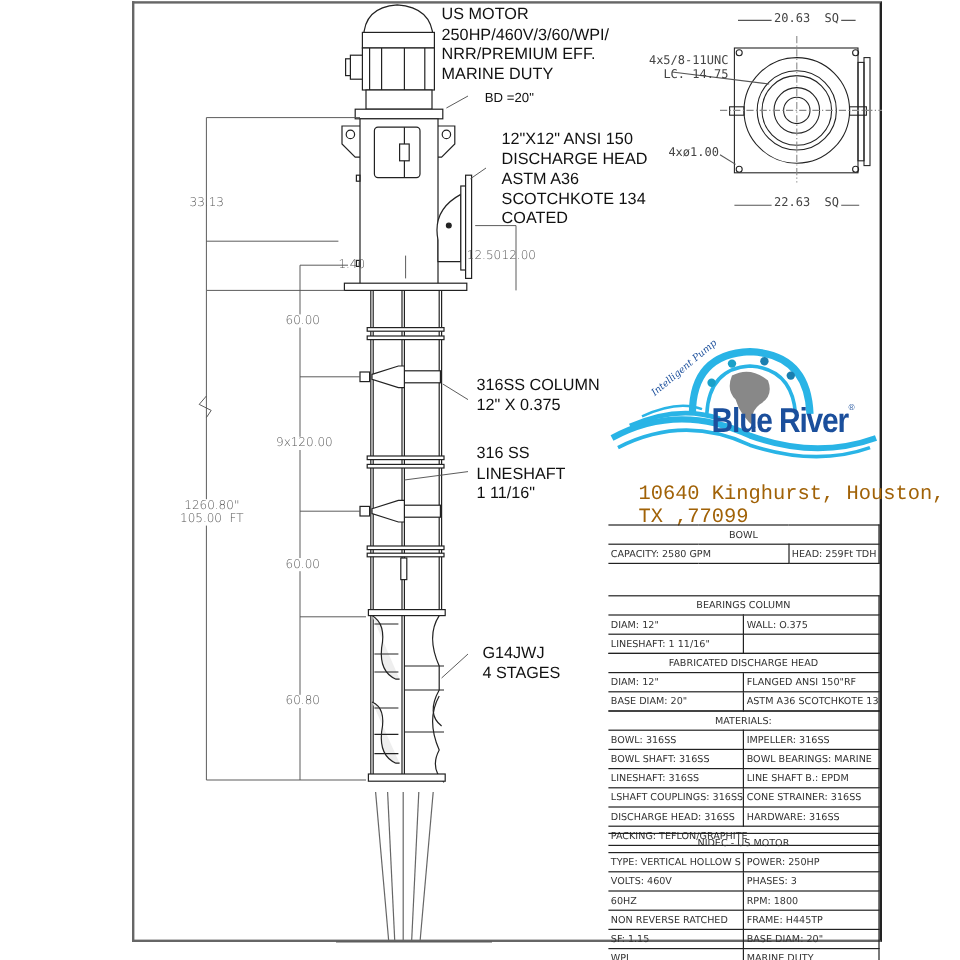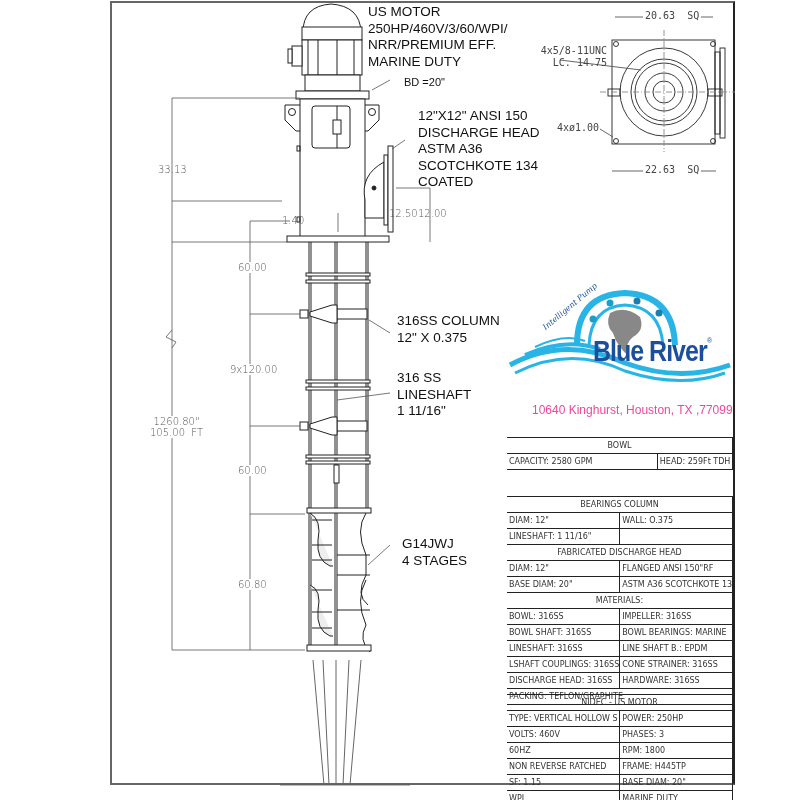--- a/index.html
+++ b/index.html
@@ -2,21 +2,21 @@
 <html><head>
 <meta charset="utf-8">
 <style>
   html,body{margin:0;padding:0;background:#fff;}
   body{width:800px;height:800px;position:relative;overflow:hidden;font-family:"Liberation Sans",sans-serif;color:#111;}
   .frame{position:absolute;left:110px;top:1px;width:625px;height:784px;border-left:2px solid #666;border-top:2px solid #666;border-bottom:2px solid #666;border-right:2px solid #222;box-sizing:border-box;}
   svg.drawing{position:absolute;left:0;top:0;}
   .note{position:absolute;font-size:13.5px;line-height:16.5px;color:#111;white-space:pre;}
   .dim{position:absolute;font-family:"DejaVu Sans",sans-serif;font-size:10px;color:#555;white-space:pre;font-weight:300;}
   .dimsm{position:absolute;font-family:"DejaVu Sans Mono",monospace;font-size:10px;color:#444;white-space:pre;}
-  .addr{position:absolute;left:532px;top:403px;font-size:12px;color:#ec4899;}
+  .addr{position:absolute;left:532px;top:403px;font-size:17px;color:#a16207;font-family:Liberation Mono, monospace;}
   .tbl{position:absolute;left:507px;width:226px;font-family:"DejaVu Sans",sans-serif;font-size:8px;color:#333;}
   .tbl table{border-collapse:collapse;width:100%;table-layout:fixed;}
   .tbl td{border:1px solid #222;height:15px;padding:0 2px;white-space:nowrap;overflow:hidden;line-height:14px;}
   .tbl td.h{text-align:center;border-left:none;border-right:1px solid #222;}
   .tbl td.l{border-left:none;}
   .logo{position:absolute;left:505px;top:275px;width:230px;height:120px;}
 </style>
 </head>
 <body>
 

